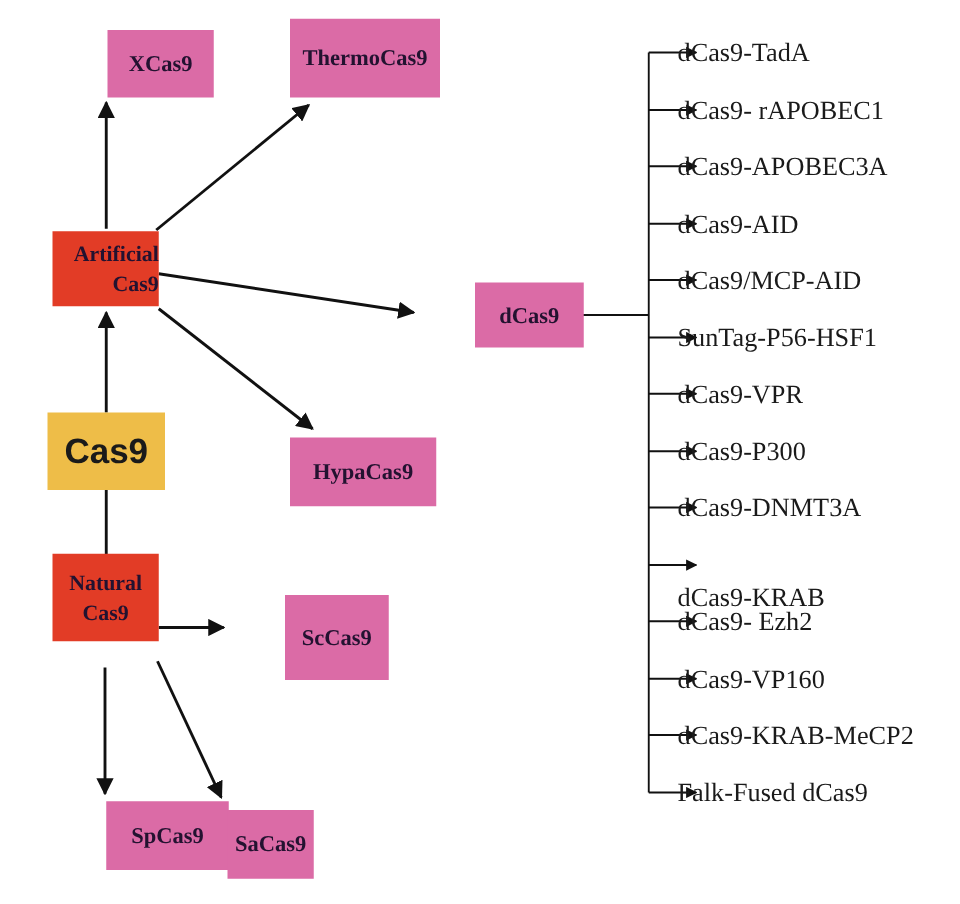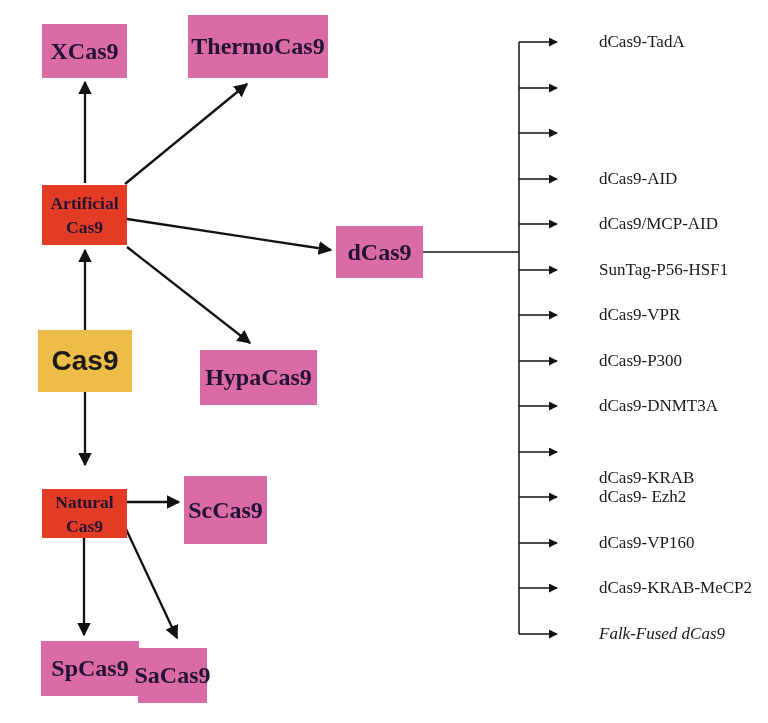--- a/index.html
+++ b/index.html
@@ -9,29 +9,29 @@
   }
   .arrow-layer{position:absolute;left:0;top:0;width:768px;height:723px;}
   .arrow-layer line{stroke:var(--line,#111);}
   .arrow-layer .thick{stroke-width:2.3;}
   .arrow-layer .thin{stroke-width:1.5;}
   .arrow-layer marker path{fill:var(--line,#111);}
   .node{
     position:absolute;display:flex;align-items:center;justify-content:center;
     text-align:center;font-weight:bold;box-sizing:border-box;
   }
-  .pink{background:var(--pink,#db6ba6);color:var(--text_dark,#231230);font-size:24px;}
+  .pink{background:var(--pink,#db6ba6);color:var(--text_dark,#231230);font-size:18px;margin-left:44px;}
   .red{background:var(--red,#e23c26);color:var(--text_dark,#231230);font-size:17.5px;line-height:24px;}
   .yellow{
     background:var(--yellow,#eebd48);color:#1a1a1a;
     font-family:"Liberation Sans","DejaVu Sans",sans-serif;font-size:28px;
   }
   .fusion-item{
-    position:absolute;left:599px;height:22px;line-height:22px;
-    font-size:17px;color:#1a1a1a;white-space:nowrap;
+    position:absolute;left:542px;height:22px;line-height:22px;
+    font-size:21px;color:#1a1a1a;white-space:nowrap;
   }
 </style>
 </head>
 <body>
 
 <div class="canvas">
 
   <svg class="arrow-layer" width="768" height="723" viewBox="0 0 768 723" xmlns="http://www.w3.org/2000/svg">
     <defs>
       <marker id="arr" viewBox="0 0 10 10" refX="9" refY="5" markerWidth="6" markerHeight="6" orient="auto-start-reverse">
@@ -61,36 +61,38 @@
     <line class="thin" x1="519" y1="361" x2="557" y2="361" marker-end="url(#arr)"></line>
     <line class="thin" x1="519" y1="406" x2="557" y2="406" marker-end="url(#arr)"></line>
     <line class="thin" x1="519" y1="452" x2="557" y2="452" marker-end="url(#arr)"></line>
     <line class="thin" x1="519" y1="497" x2="557" y2="497" marker-end="url(#arr)"></line>
     <line class="thin" x1="519" y1="543" x2="557" y2="543" marker-end="url(#arr)"></line>
     <line class="thin" x1="519" y1="588" x2="557" y2="588" marker-end="url(#arr)"></line>
     <line class="thin" x1="519" y1="634" x2="557" y2="634" marker-end="url(#arr)"></line>
   </svg>
 
   <div class="node pink" style="left:42px;  top:24px;  width:85px;  height:54px;">XCas9</div>
-  <div class="node pink" style="left:188px; top:15px;  width:140px; height:63px;">ThermoCas9</div>
-  <div class="node red" style="left:42px;  top:185px; width:85px;  height:60px;">Artificial Cas9</div>
+  <div class="node pink" style="left:188px; top:15px;  width:120px; height:63px;">ThermoCas9</div>
+  <div class="node red" style="left:42px;  top:185px; width:85px;  height:60px;text-align:right;">Artificial Cas9</div>
   <div class="node yellow" style="left:38px;  top:330px; width:94px;  height:62px;">Cas9</div>
-  <div class="node pink" style="left:200px; top:350px; width:117px; height:55px;">HypaCas9</div>
+  <div class="node pink" style="left:188px; top:350px; width:117px; height:55px;">HypaCas9</div>
   <div class="node pink" style="left:336px; top:226px; width:87px;  height:52px;">dCas9</div>
-  <div class="node red" style="left:42px;  top:489px; width:85px;  height:49px;">Natural Cas9</div>
+  <div class="node red" style="left:42px;  top:443px; width:85px;  height:70px;">Natural Cas9</div>
   <div class="node pink" style="left:184px; top:476px; width:83px;  height:68px;">ScCas9</div>
   <div class="node pink" style="left:41px;  top:641px; width:98px;  height:55px;">SpCas9</div>
   <div class="node pink" style="left:138px; top:648px; width:69px;  height:55px;">SaCas9</div>
 
   <div class="fusion-item" style="top:31px;">dCas9-TadA</div>
+  <div class="fusion-item" style="top:77px;">dCas9- rAPOBEC1</div>
+  <div class="fusion-item" style="top:122px;">dCas9-APOBEC3A</div>
   <div class="fusion-item" style="top:168px;">dCas9-AID</div>
   <div class="fusion-item" style="top:213px;">dCas9/MCP-AID</div>
   <div class="fusion-item" style="top:259px;">SunTag-P56-HSF1</div>
   <div class="fusion-item" style="top:304px;">dCas9-VPR</div>
   <div class="fusion-item" style="top:350px;">dCas9-P300</div>
   <div class="fusion-item" style="top:395px;">dCas9-DNMT3A</div>
   <div class="fusion-item" style="top:441px;margin-top:26px;">dCas9-KRAB</div>
   <div class="fusion-item" style="top:486px;">dCas9- Ezh2</div>
   <div class="fusion-item" style="top:532px;">dCas9-VP160</div>
   <div class="fusion-item" style="top:577px;">dCas9-KRAB-MeCP2</div>
-  <div class="fusion-item" style="top:623px;font-style:italic;">Falk-Fused dCas9</div>
+  <div class="fusion-item" style="top:623px;">Falk-Fused dCas9</div>
 
 </div>
 
 </body></html>

